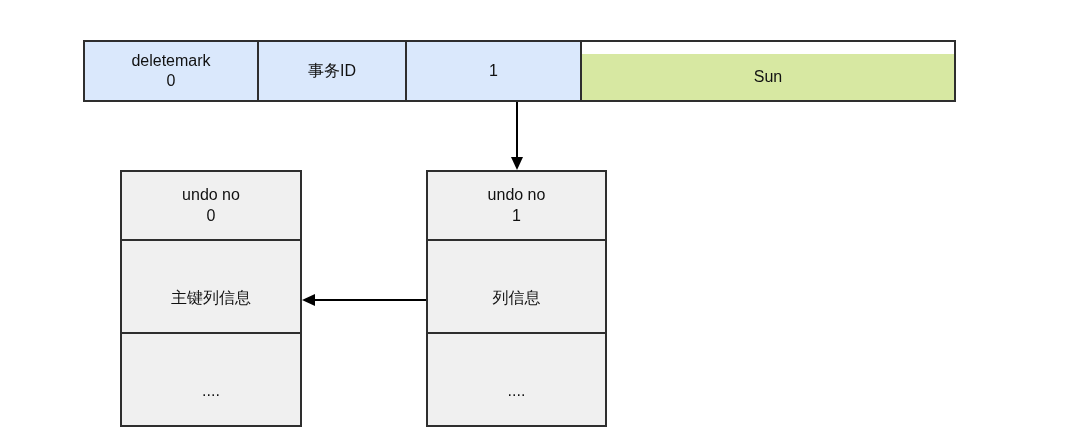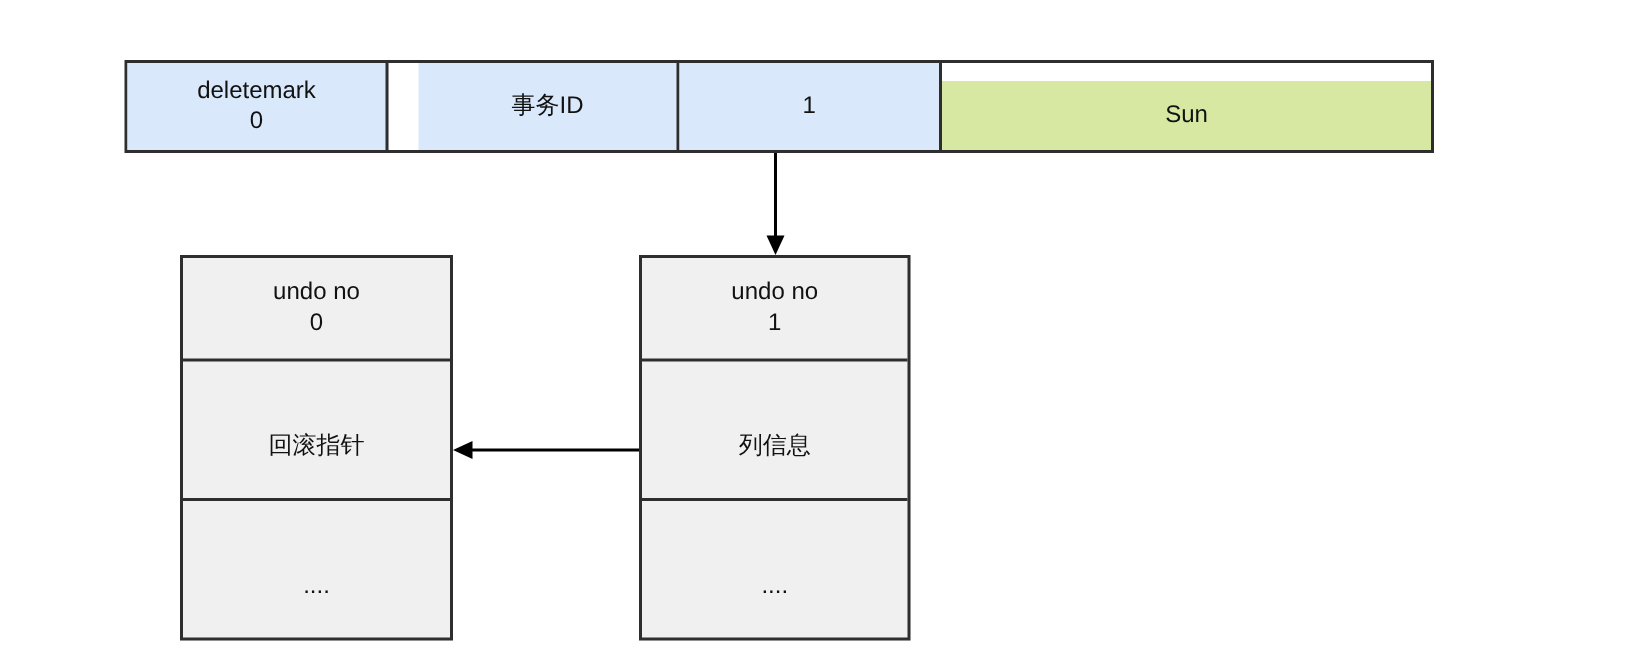--- a/index.html
+++ b/index.html
@@ -13,21 +13,21 @@
     display:flex;box-sizing:border-box;border:2px solid #2e2e2e;
   }
   .cell{
     box-sizing:border-box;border-right:2px solid #2e2e2e;
     display:flex;align-items:center;justify-content:center;text-align:center;
     font-size:16px;line-height:1.25;white-space:pre-line;
   }
   .cell:last-child{border-right:none;}
   .fill-blue{background:#dae8fc;}
   .fill-green{background:#d7e8a2;margin-top:12px;}
-  .c1{width:174px;} .c2{width:174px;margin-left:20px;} .c3{width:173px;} .c4{width:175px;} .c5{flex:1;}
+  .c1{width:174px;} .c2{width:148px;} .c3{width:173px;} .c4{width:175px;} .c5{flex:1;}
   
   .undo-box{
     position:absolute;width:182px;height:257px;box-sizing:border-box;
     border:2px solid #2e2e2e;background:#f0f0f0;display:flex;flex-direction:column;gap:24px;
   }
   .undo-box.left{left:120px;top:170px;}
   .undo-box.right{left:426px;top:170px;width:181px;}
   .undo-row{
     flex:1;display:flex;align-items:center;justify-content:center;text-align:center;
     font-size:16px;line-height:1.3;white-space:pre-line;border-bottom:2px solid #2e2e2e;
@@ -52,21 +52,21 @@
     <div class="cell fill-blue c1">deletemark
 0</div>
     <div class="cell fill-blue c2">事务ID</div>
     <div class="cell fill-blue c4">1</div>
     <div class="cell fill-green c5">Sun</div>
   </div>
 
   <div class="undo-box left">
     <div class="undo-row">undo no
 0</div>
-    <div class="undo-row">回滚指针</div>
+    <div class="undo-row">主键列信息</div>
     <div class="undo-row">....</div>
   </div>
 
   <div class="undo-box right">
     <div class="undo-row">undo no
 1</div>
     <div class="undo-row">列信息</div>
     <div class="undo-row">....</div>
   </div>
 

